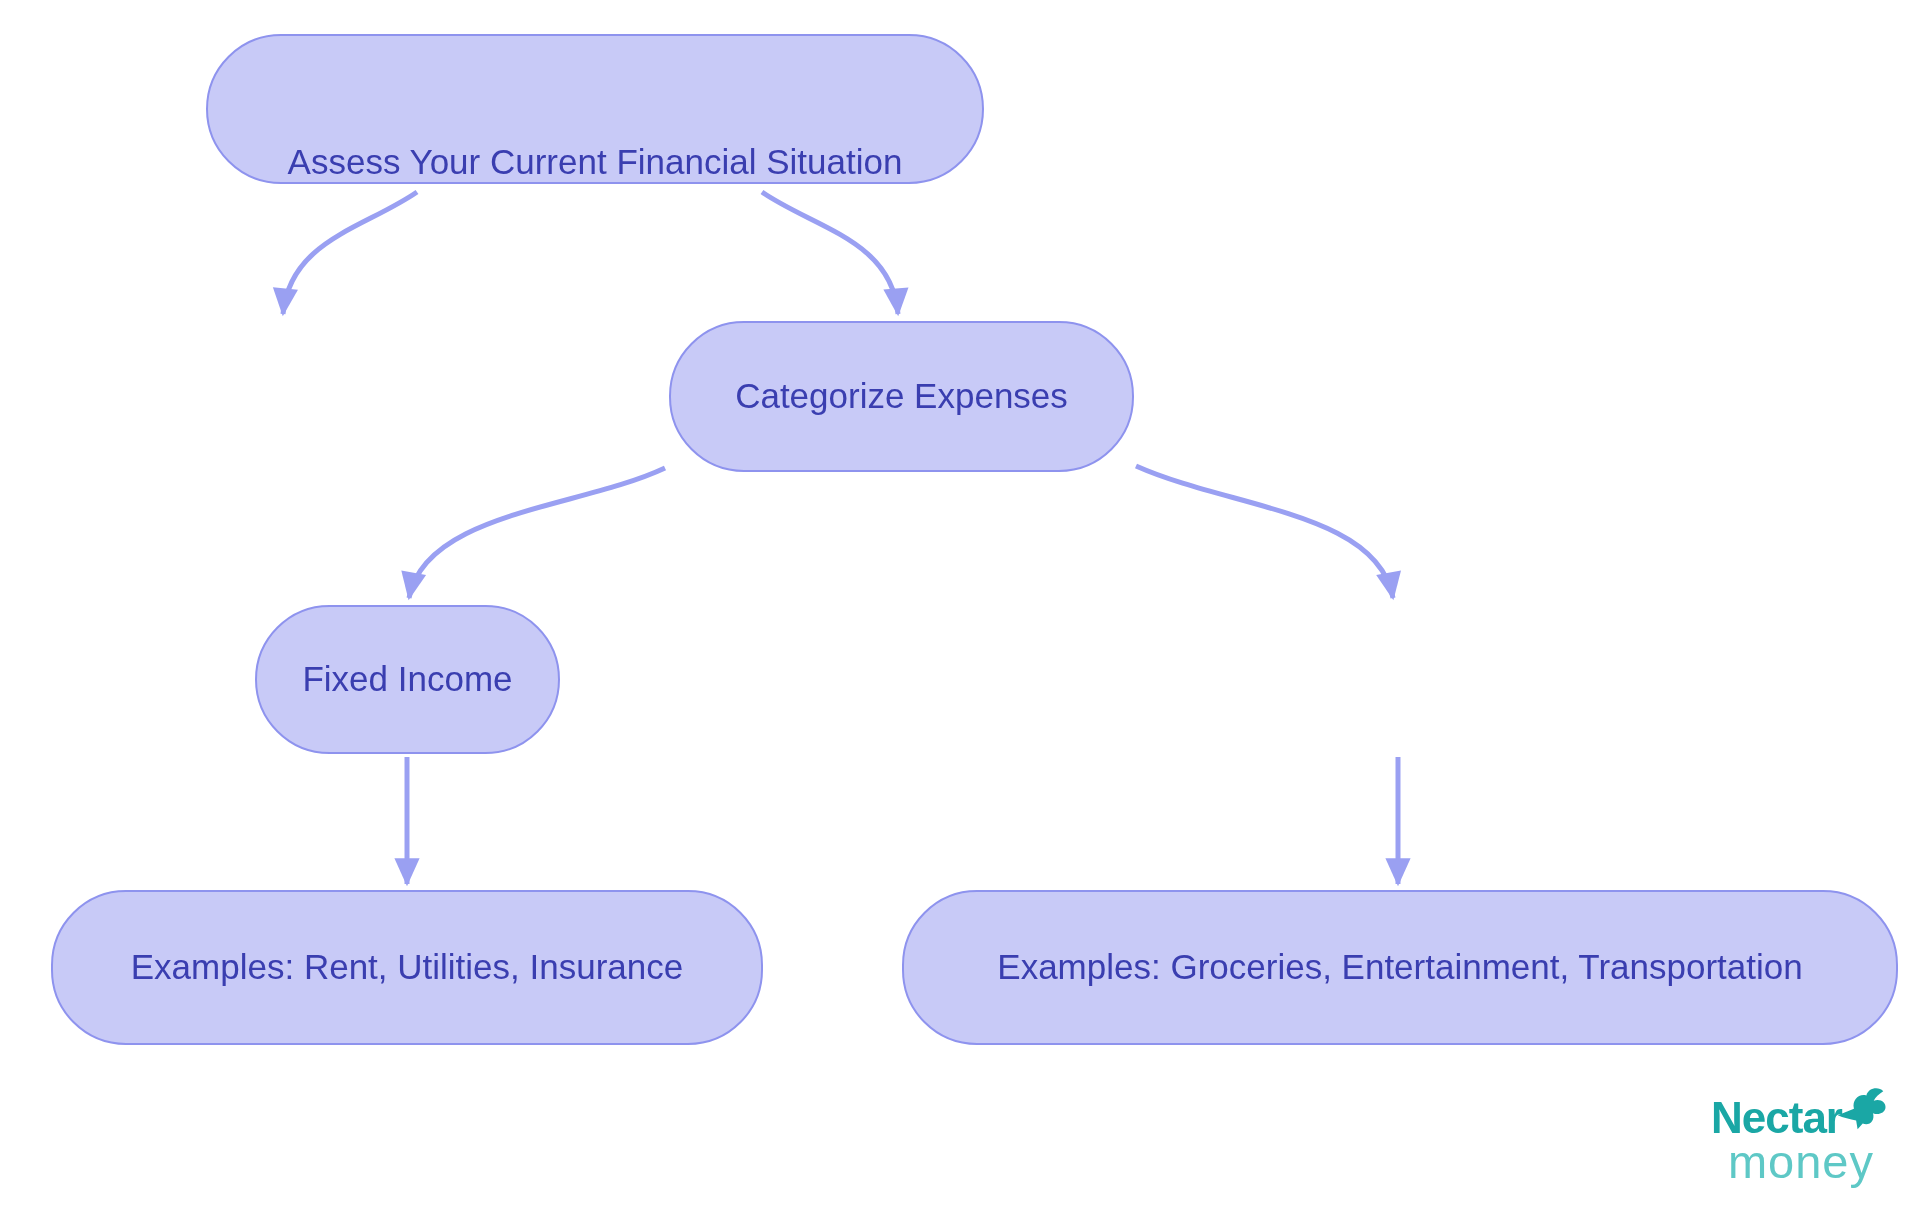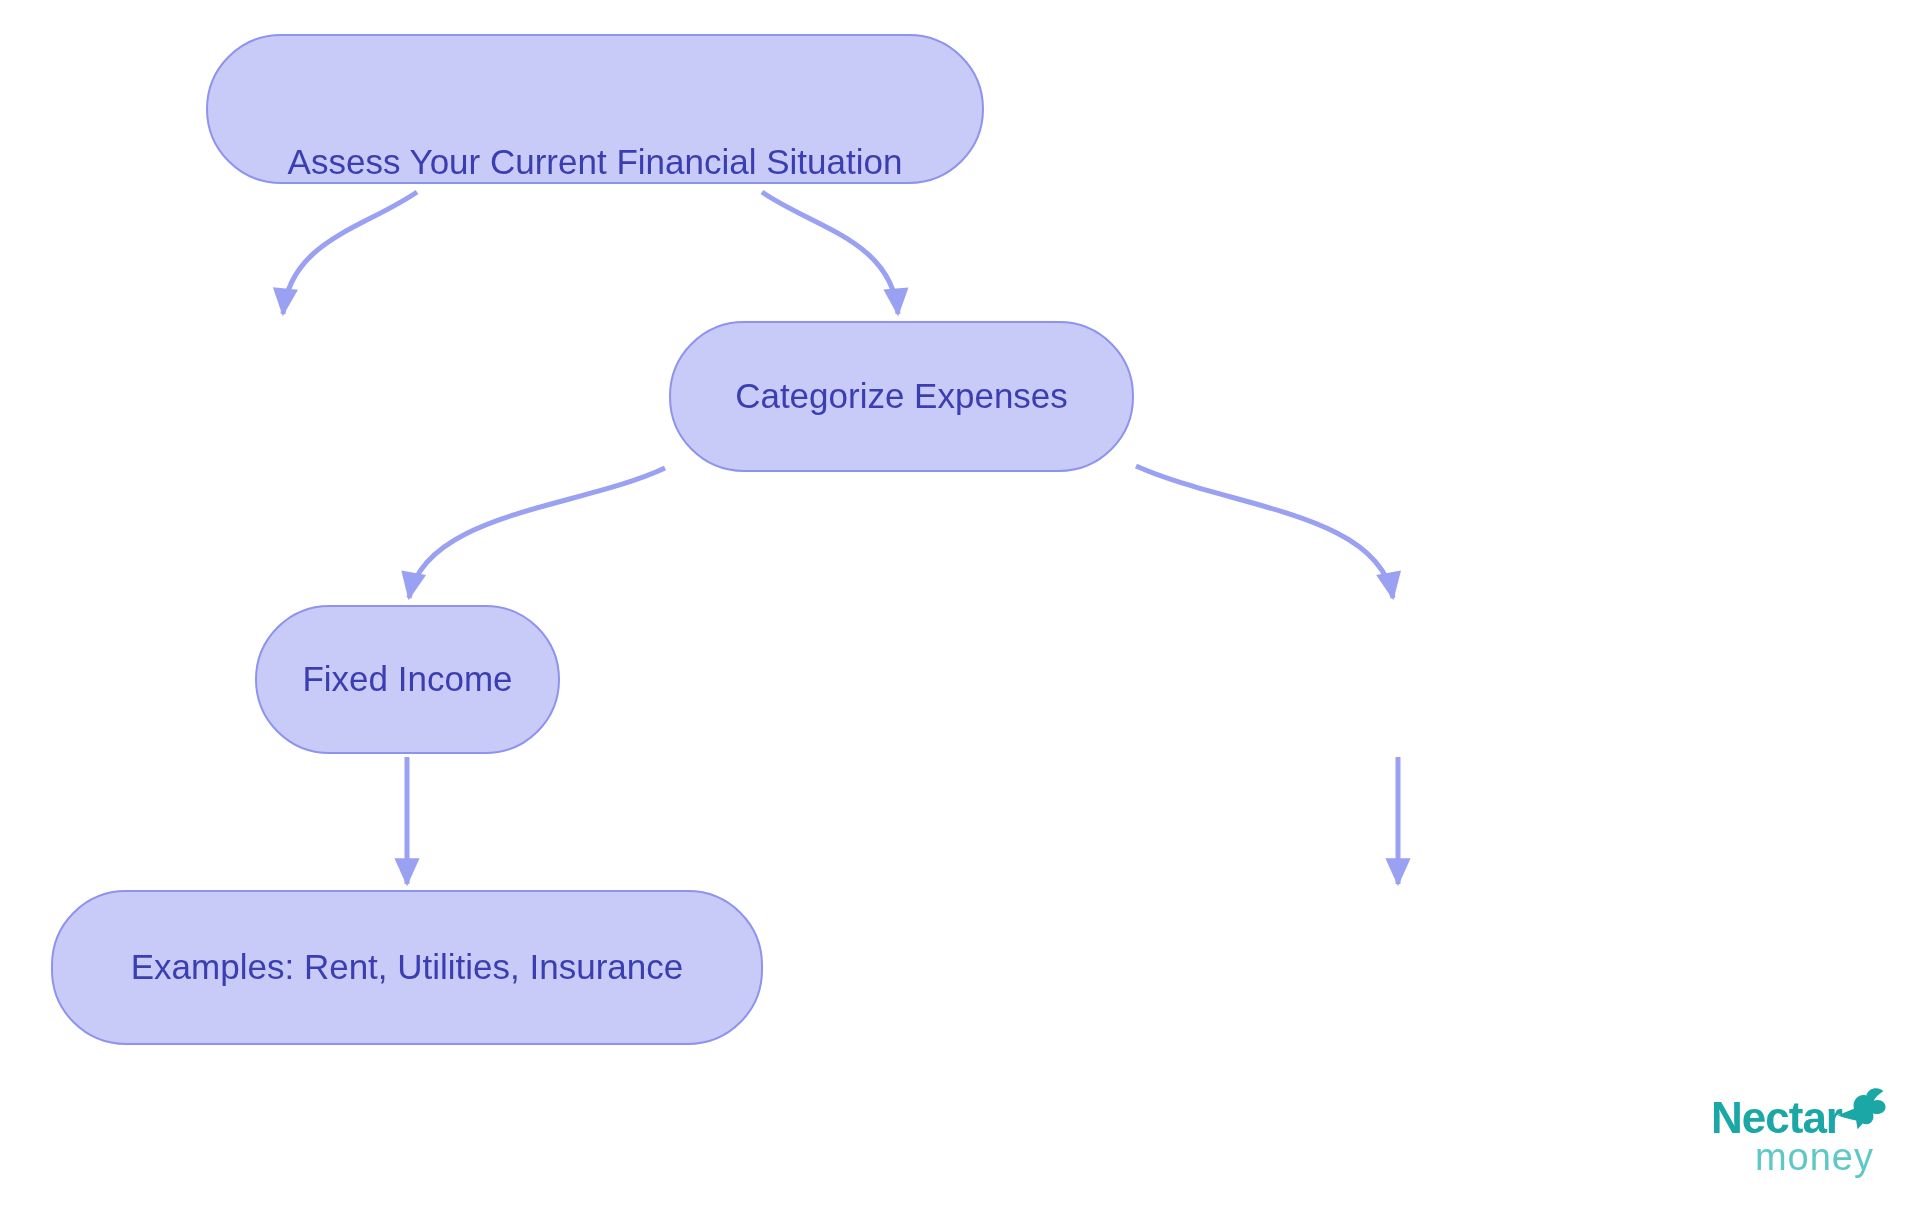--- a/index.html
+++ b/index.html
@@ -64,21 +64,21 @@
   }
   .logo-bird{
     width:52px;height:44px;
     margin-left:-6px;
     margin-top:-10px;
     fill:var(--brand-teal);
     flex:0 0 auto;
   }
   .logo-sub{
     color:var(--brand-teal-light);
-    font-size:38px;
+    font-size:47px;
     font-weight:normal;
     letter-spacing:1px;
     line-height:1;
     margin-top:-2px;
     padding-right:14px;
   }
 </style>
 </head>
 <body>
 
@@ -109,20 +109,23 @@
 
   <div class="node node-fixed-costs">
     <span>Fixed Income</span>
   </div>
 
 
   <div class="node node-fixed-examples">
     <span>Examples: Rent, Utilities, Insurance</span>
   </div>
 
+  <div class="node node-variable-examples">
+    <span>Examples: Groceries, Entertainment, Transportation</span>
+  </div>
 
   <div class="logo">
     <div class="logo-top">
       <span class="logo-name">Nectar</span>
       <svg class="logo-bird" viewBox="0 0 70 60">
         <path d="M2,40 L24,31 C21,19 31,10 41,13 C43,3 57,0 64,7 C58,11 53,15 51,20 C60,17 68,22 67,30 C66,37 57,40 50,37 C53,47 45,55 36,51 L29,59 L27,47 C19,45 9,44 2,40 Z"></path>
       </svg>
     </div>
     <div class="logo-sub">money</div>
   </div>

